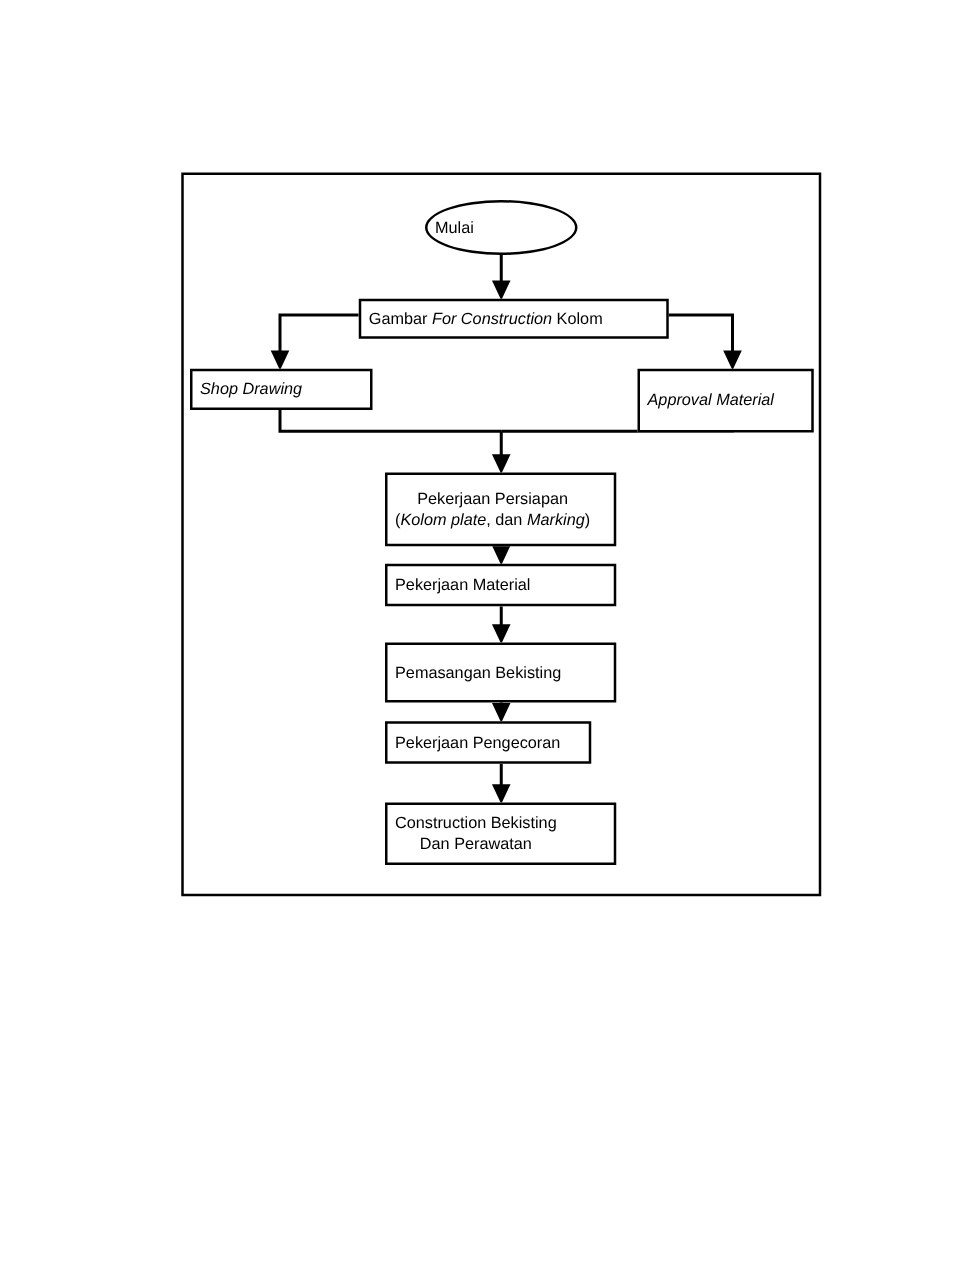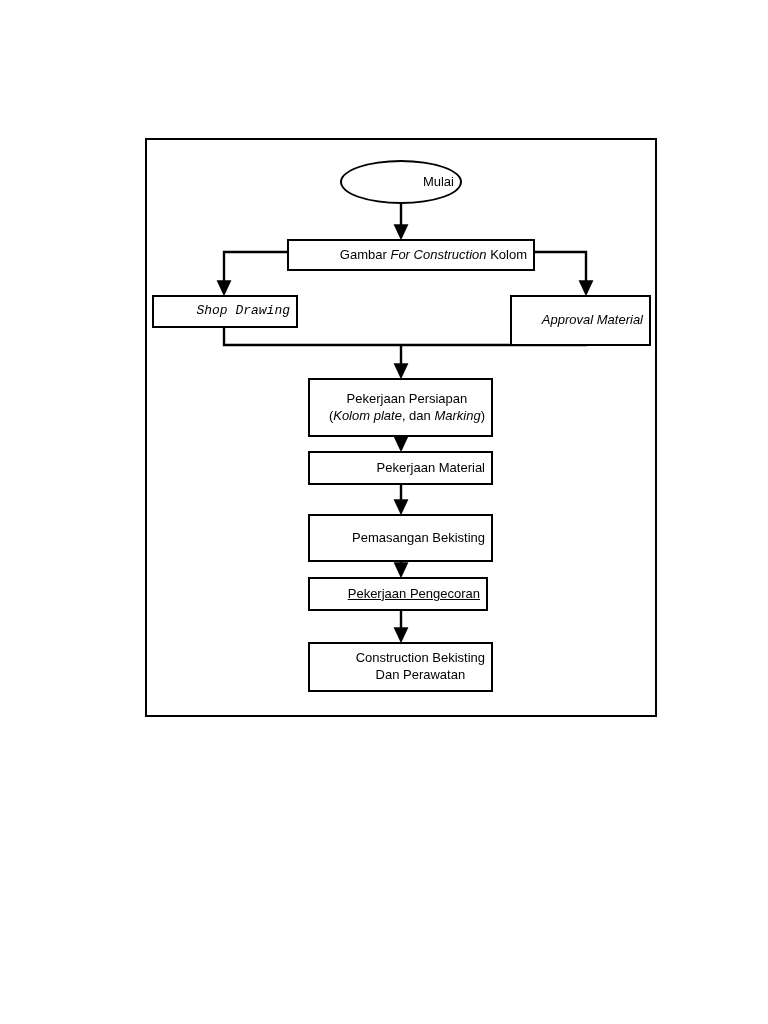--- a/index.html
+++ b/index.html
@@ -45,21 +45,21 @@
     height: 1024px;
     pointer-events: none;
   }
 
   .node {
     position: absolute;
     box-sizing: border-box;
     background: #ffffff;
     display: flex;
     align-items: center;
-    justify-content: flex-end;
+    justify-content: flex-start;
     text-align: center;
     line-height: 1.25;
   }
 
   .proc {
     border: 2px solid #000000;
     font-size: 13px;
   }
 
   .terminator {
@@ -72,26 +72,26 @@
     display: block;
     padding: 0 6px;
     white-space: nowrap;
   }
 
   .it { font-style: italic; }
 
   
   #node-mulai        { left: 340px; top: 160px; width: 122px; height: 44px; }
   #node-gambar       { left: 287px; top: 239px; width: 248px; height: 32px; }
-  #node-shop-drawing { left: 152px; top: 295px; width: 146px; height: 33px; font-family: Liberation Mono, monospace; }
+  #node-shop-drawing { left: 152px; top: 295px; width: 146px; height: 33px; }
   #node-approval     { left: 510px; top: 295px; width: 141px; height: 51px; }
   #node-persiapan    { left: 308px; top: 378px; width: 185px; height: 59px; }
   #node-pembesian    { left: 308px; top: 451px; width: 185px; height: 34px; }
   #node-bekisting    { left: 308px; top: 514px; width: 185px; height: 48px; }
-  #node-pengecoran   { left: 308px; top: 577px; width: 180px; height: 34px; text-decoration: underline; }
+  #node-pengecoran   { left: 308px; top: 577px; width: 165px; height: 34px; }
   #node-pembongkaran { left: 308px; top: 642px; width: 185px; height: 50px; }
 
   #node-persiapan .label,
   #node-pembongkaran .label { line-height: 1.3; }
 </style>
 </head>
 <body>
 
 <div id="canvas">
 

